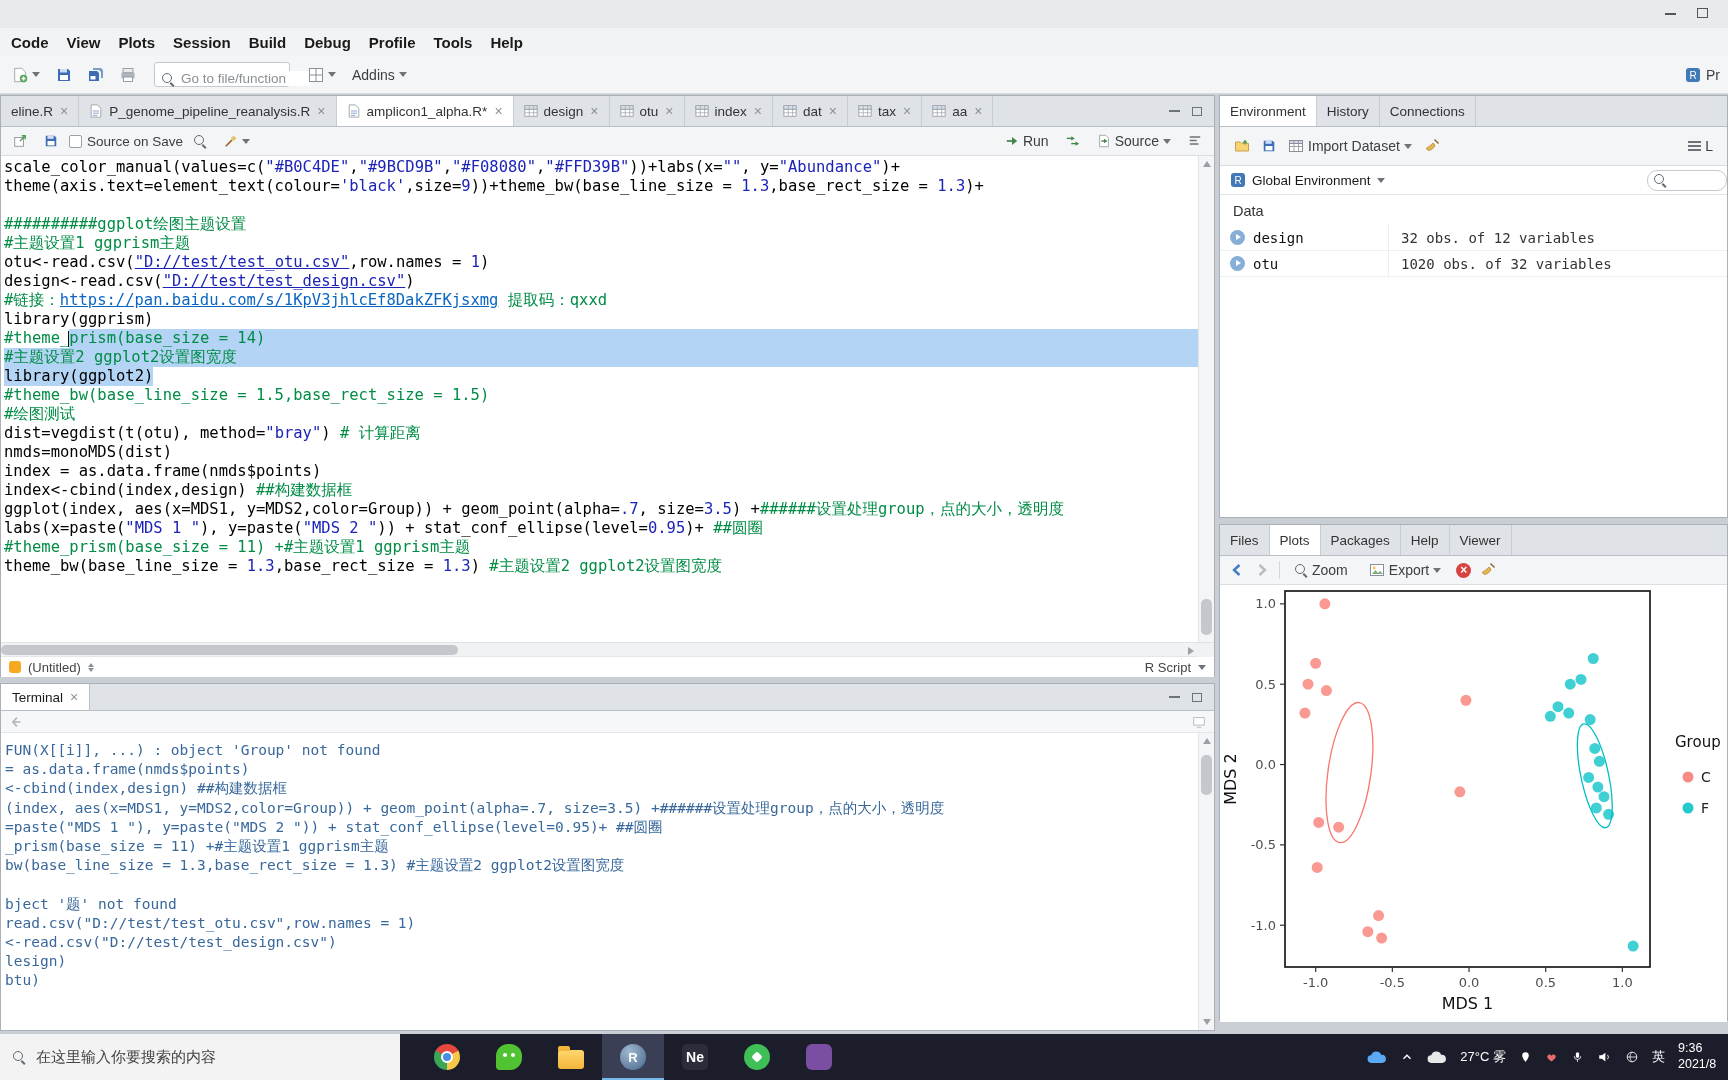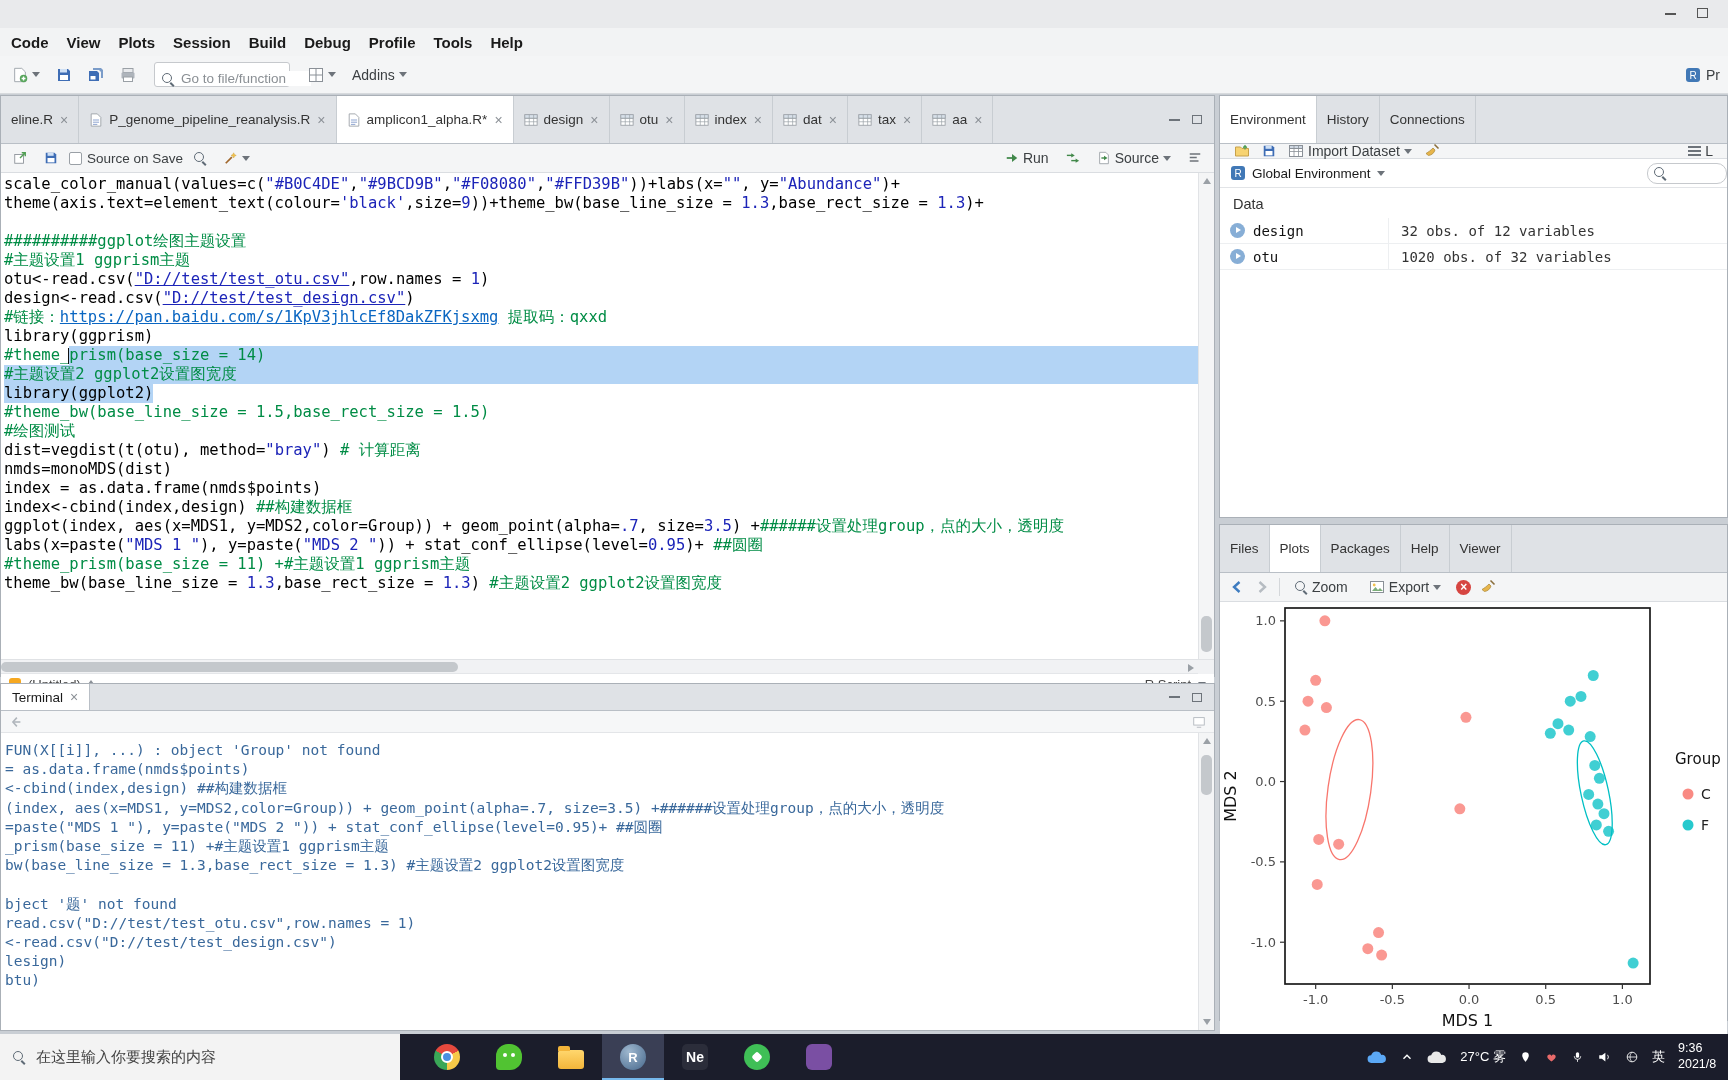--- a/index.html
+++ b/index.html
@@ -28,21 +28,21 @@
   .i16 { width:16px; height:16px; flex:none; }
   .i14 { width:14px; height:14px; flex:none; }
 
   
   .pane { position:absolute; background:#fff; border:1px solid #aab0b7; }
   #source-pane   { left:0;    top:95px;  width:1215px; height:582px; }
   #terminal-pane { left:0;    top:683px; width:1215px; height:348px; }
   #env-pane      { left:1219px; top:95px;  width:509px; height:423px; }
   #plots-pane    { left:1219px; top:524px; width:509px; height:497px; }
 
-  .tabbar { height:48px; background:#dfe2e6; border-bottom:1px solid #b9bfc6; display:flex; align-items:stretch; overflow:hidden; }
+  .tabbar { height:31px; background:#dfe2e6; border-bottom:1px solid #b9bfc6; display:flex; align-items:stretch; overflow:hidden; }
   .etabs { display:flex; align-items:stretch; overflow:hidden; flex:1; }
   .etab, .ptab { display:flex; align-items:center; gap:6px; padding:0 10px; font-size:13.5px; color:#333; border-right:1px solid #c8cdd2; white-space:nowrap; }
   .etab.active, .ptab.active { background:#fff; }
   .tclose { color:#8b9096; font-size:14px; margin-left:1px; }
   .tabicon { display:flex; align-items:center; }
   .tab-controls { margin-left:auto; display:flex; align-items:center; gap:12px; padding:0 12px; }
   .pane-min { width:11px; height:2px; background:#6d737a; }
   .pane-max { width:10px; height:9px; border:1.5px solid #6d737a; }
 
   .src-toolbar { height:29px; border-bottom:1px solid #dadde1; background:#f4f5f6; display:flex; align-items:center; gap:5px; padding:0 6px; font-size:13.5px; color:#3c4043; }
@@ -80,21 +80,21 @@
   .updown .d { border-top:4px solid #8a9097; }
 
   
   .term-header { height:27px; background:#dfe2e6; border-bottom:1px solid #b9bfc6; display:flex; align-items:stretch; }
   .term-tab { display:flex; align-items:center; gap:6px; padding:0 11px; background:#fff; border-right:1px solid #b9bfc6; font-size:13.5px; }
   .term-toolbar { height:22px; border-bottom:1px solid #e3e5e8; background:#f6f7f8; display:flex; align-items:center; padding:0 8px; }
   .term-content { position:relative; height:297px; overflow:hidden; }
   #term-lines { font-family:"DejaVu Sans Mono",monospace; font-size:14.5px; line-height:19.2px; color:#39689b; padding:8px 16px 0 4px; white-space:pre; }
 
   
-  .env-toolbar { height:15px; border-bottom:1px solid #dadde1; background:#f4f5f6; display:flex; align-items:center; gap:0; padding:0 8px; font-size:13.5px; color:#3c4043; }
+  .env-toolbar { height:39px; border-bottom:1px solid #dadde1; background:#f4f5f6; display:flex; align-items:center; gap:0; padding:0 8px; font-size:13.5px; color:#3c4043; }
   .scope-row { height:29px; border-bottom:1px solid #e2e4e7; display:flex; align-items:center; gap:6px; padding:0 10px; font-size:13.5px; background:#fff; }
   .envsearch { width:80px; height:21px; border:1px solid #c6c9cd; border-radius:10px; display:flex; align-items:center; padding:0 6px; margin-right:-10px; margin-left:auto; }
   .env-section { padding:8px 0 6px 13px; font-size:14.5px; color:#333; }
   .env-row { display:flex; align-items:center; height:26px; border-bottom:1px solid #edeff1; font-family:"DejaVu Sans Mono",monospace; font-size:14px; color:#111; }
   .expander { width:15px; height:15px; border-radius:50%; background:#87aed6; position:relative; margin:0 8px 0 10px; flex:none; }
   .expander::after { content:""; position:absolute; left:5.5px; top:4px; border-left:5px solid #fff; border-top:3.5px solid transparent; border-bottom:3.5px solid transparent; }
   .ename { width:135px; }
   .eval { flex:1; border-left:1px solid #edeff1; height:26px; display:flex; align-items:center; padding-left:12px; color:#333; }
   .ham { display:flex; flex-direction:column; gap:2.5px; }
   .ham i { display:block; width:13px; height:1.8px; background:#6d737a; }

